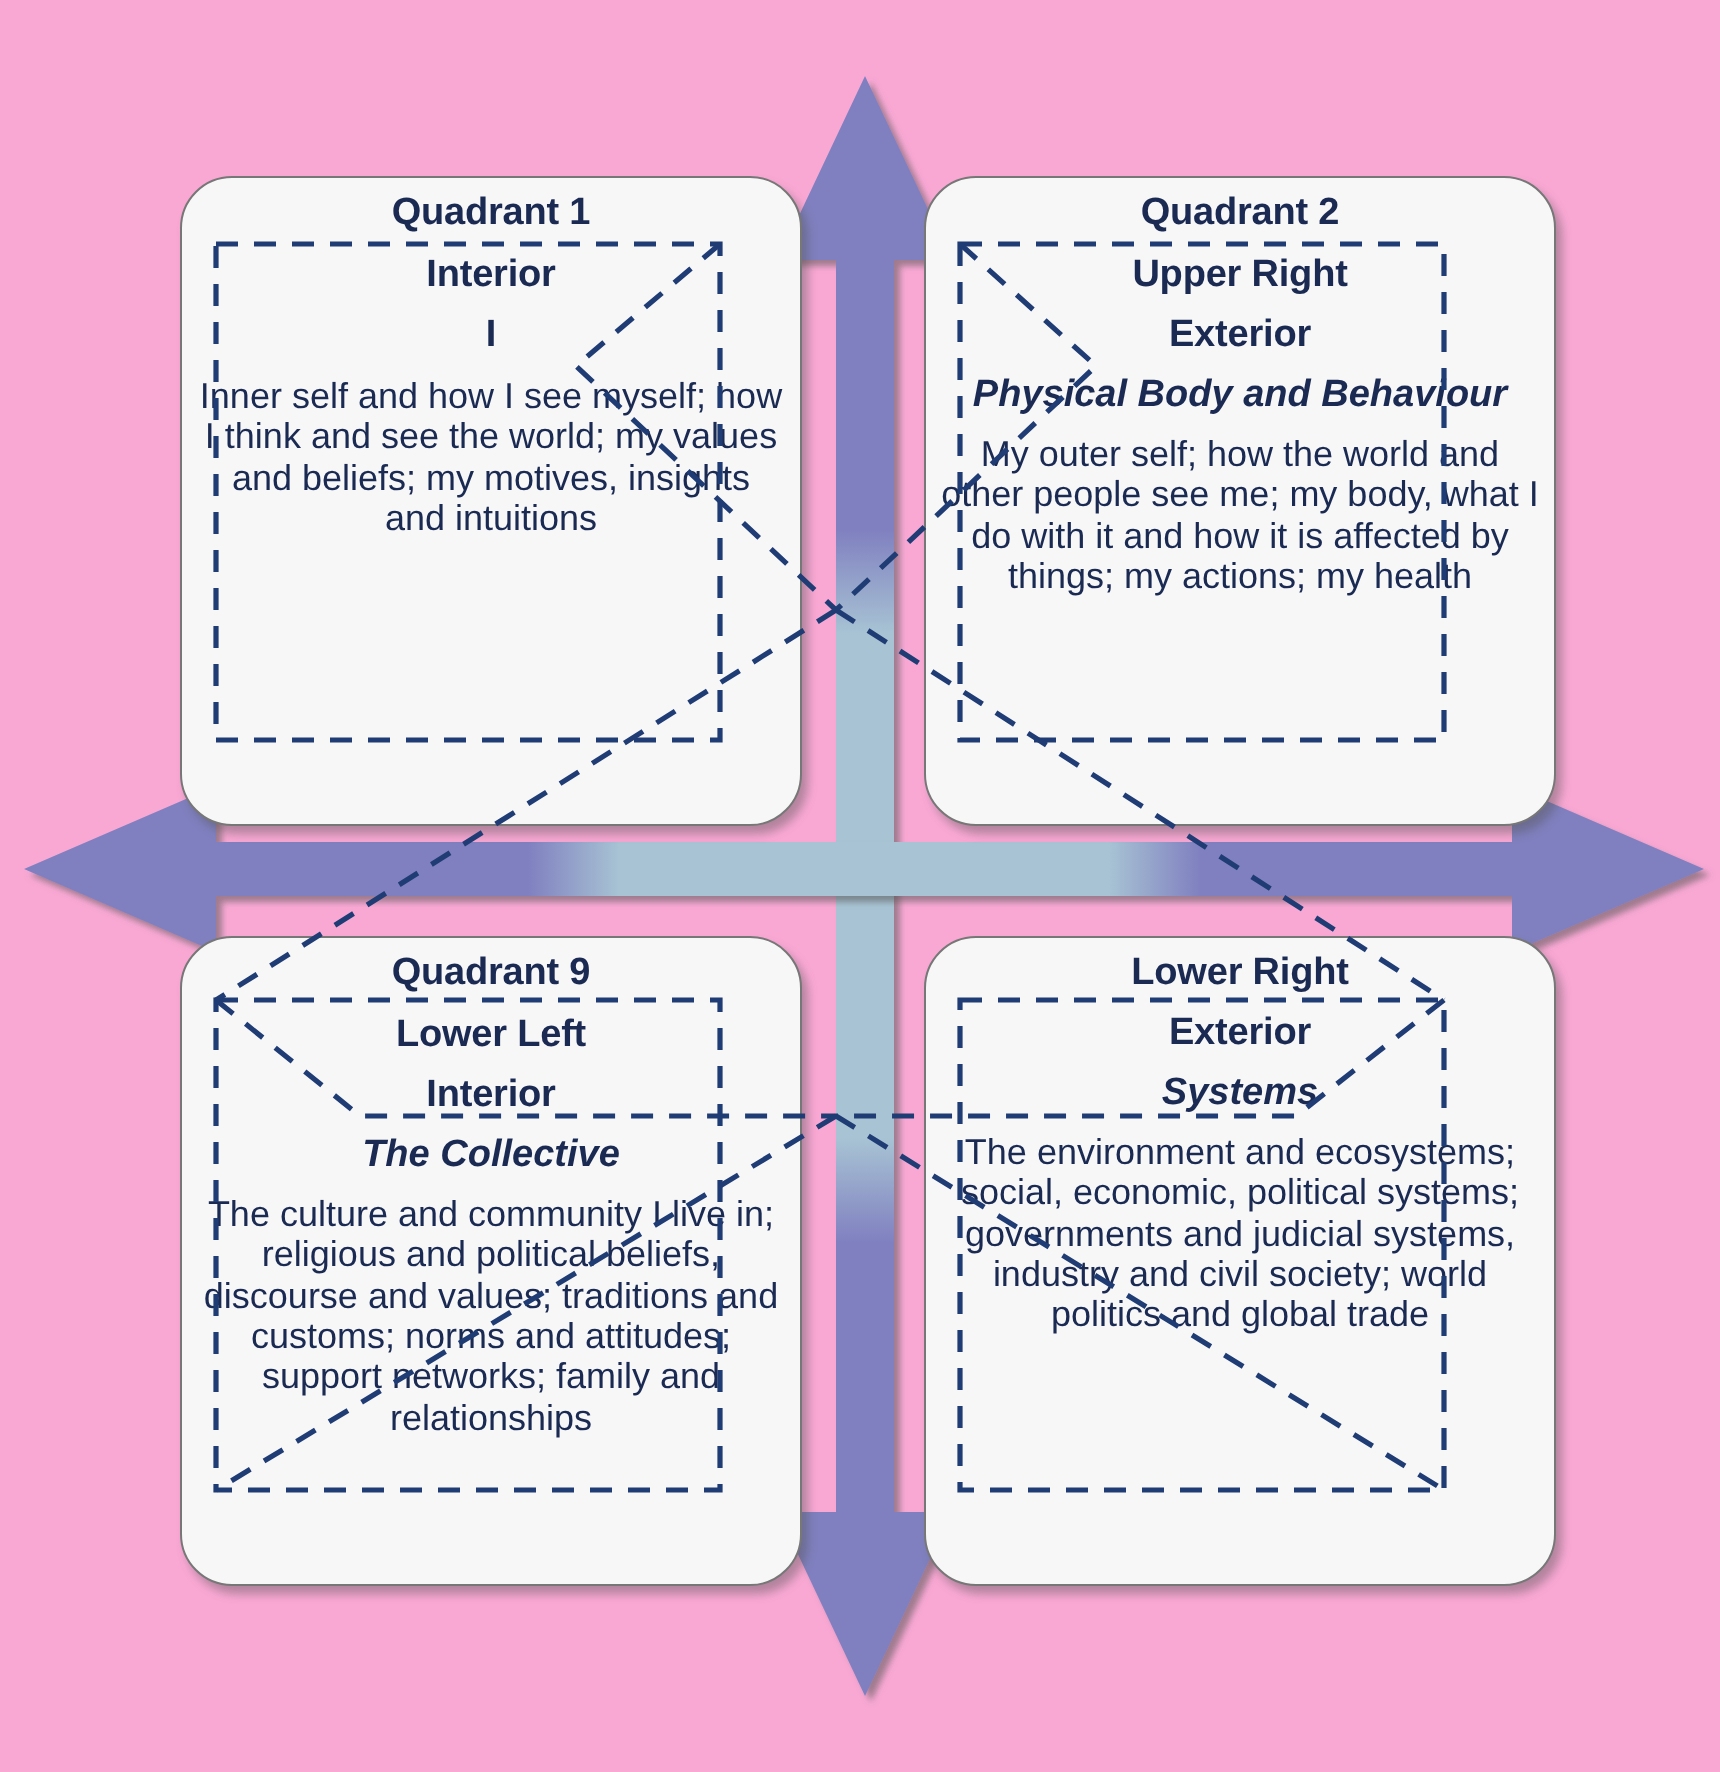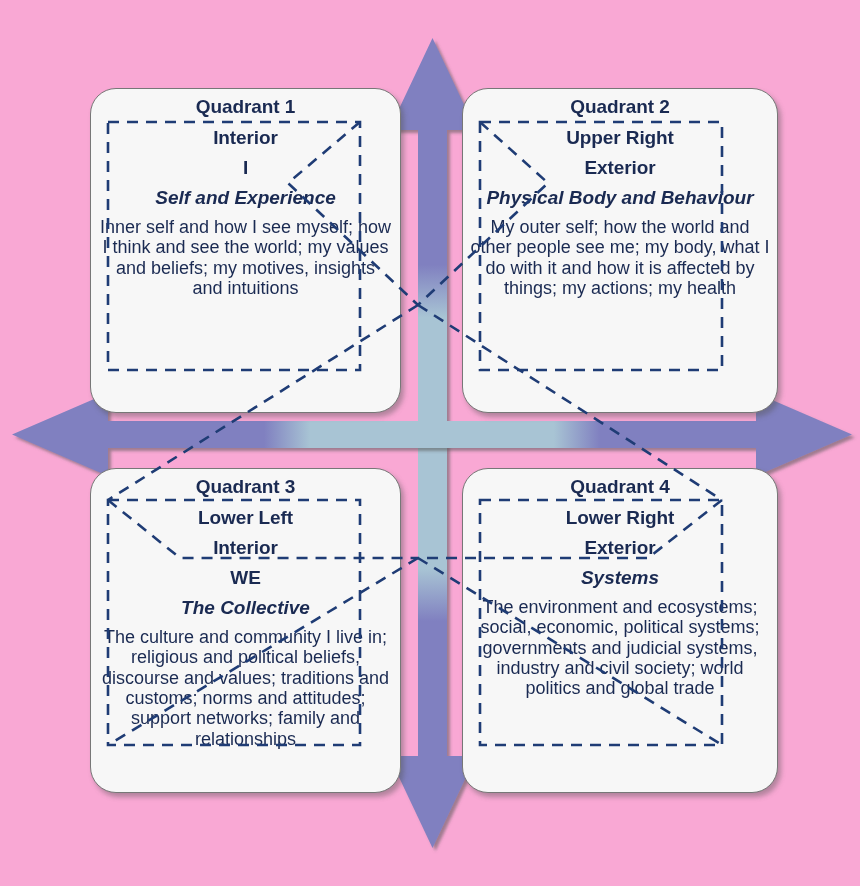--- a/index.html
+++ b/index.html
@@ -120,49 +120,46 @@
     <g filter="url(#axshadow)">
       <polygon fill="url(#hgrad)" points="12,434.5 108,393 108,421 756,421 756,393 852,434.5 756,476 756,448 108,448 108,476"></polygon>
     </g>
   </svg>
 
   <div class="card q1">
     <div class="card-inner">
       <p class="ln ln-title">Quadrant 1</p>
       <p class="ln">Interior</p>
       <p class="ln">I</p>
-      <p class="ln-sub">Self and Experience</p>
       <p class="ln-body">Inner self and how I see myself; how I think and see the world; my values and beliefs; my motives, insights and intuitions</p>
     </div>
   </div>
 
   <div class="card q2">
     <div class="card-inner">
       <p class="ln ln-title">Quadrant 2</p>
       <p class="ln">Upper Right</p>
       <p class="ln">Exterior</p>
       <p class="ln-sub">Physical Body and Behaviour</p>
       <p class="ln-body">My outer self; how the world and other people see me; my body, what I do with it and how it is affected by things; my actions; my health</p>
     </div>
   </div>
 
   <div class="card q3">
     <div class="card-inner">
-      <p class="ln ln-title">Quadrant 3</p>
+      <p class="ln ln-title">Quadrant 9</p>
       <p class="ln">Lower Left</p>
       <p class="ln">Interior</p>
-      <p class="ln">WE</p>
       <p class="ln-sub">The Collective</p>
       <p class="ln-body">The culture and community I live in; religious and political beliefs, discourse and values; traditions and customs; norms and attitudes; support networks; family and relationships</p>
     </div>
   </div>
 
   <div class="card q4">
     <div class="card-inner">
-      <p class="ln ln-title">Quadrant 4</p>
       <p class="ln">Lower Right</p>
       <p class="ln">Exterior</p>
       <p class="ln-sub">Systems</p>
       <p class="ln-body">The environment and ecosystems; social, economic, political systems; governments and judicial systems, industry and civil society; world politics and global trade</p>
     </div>
   </div>
 
   <svg class="dash-layer" width="860" height="886" viewBox="0 0 860 886">
     <g fill="none" stroke="#1f3c75" stroke-width="2.6" stroke-dasharray="11 8" stroke-linecap="butt">
 

